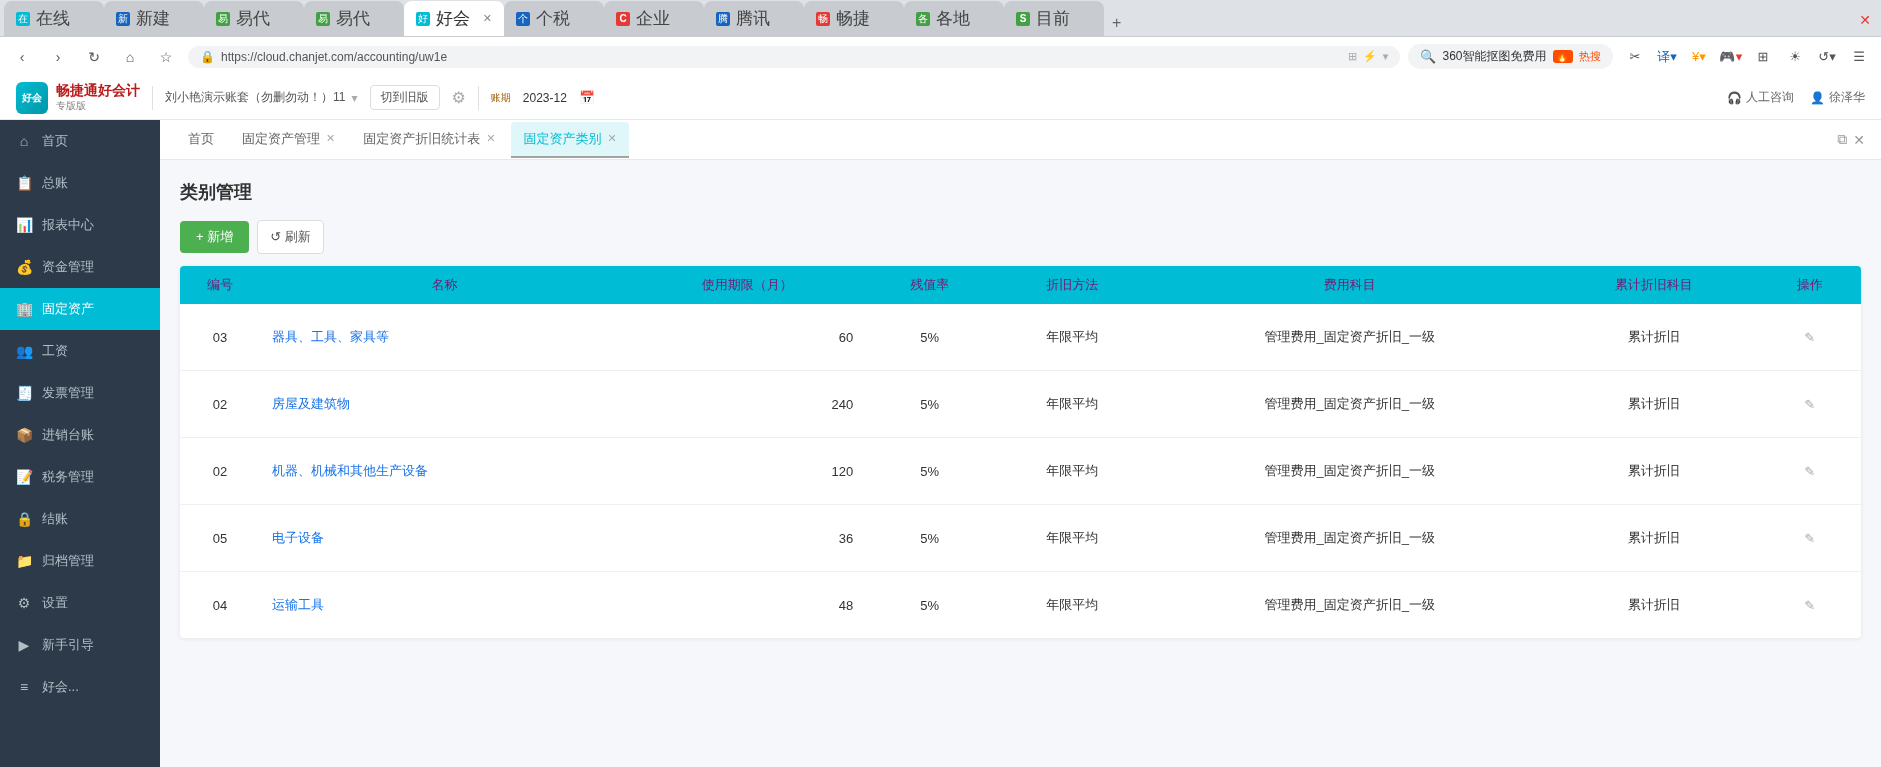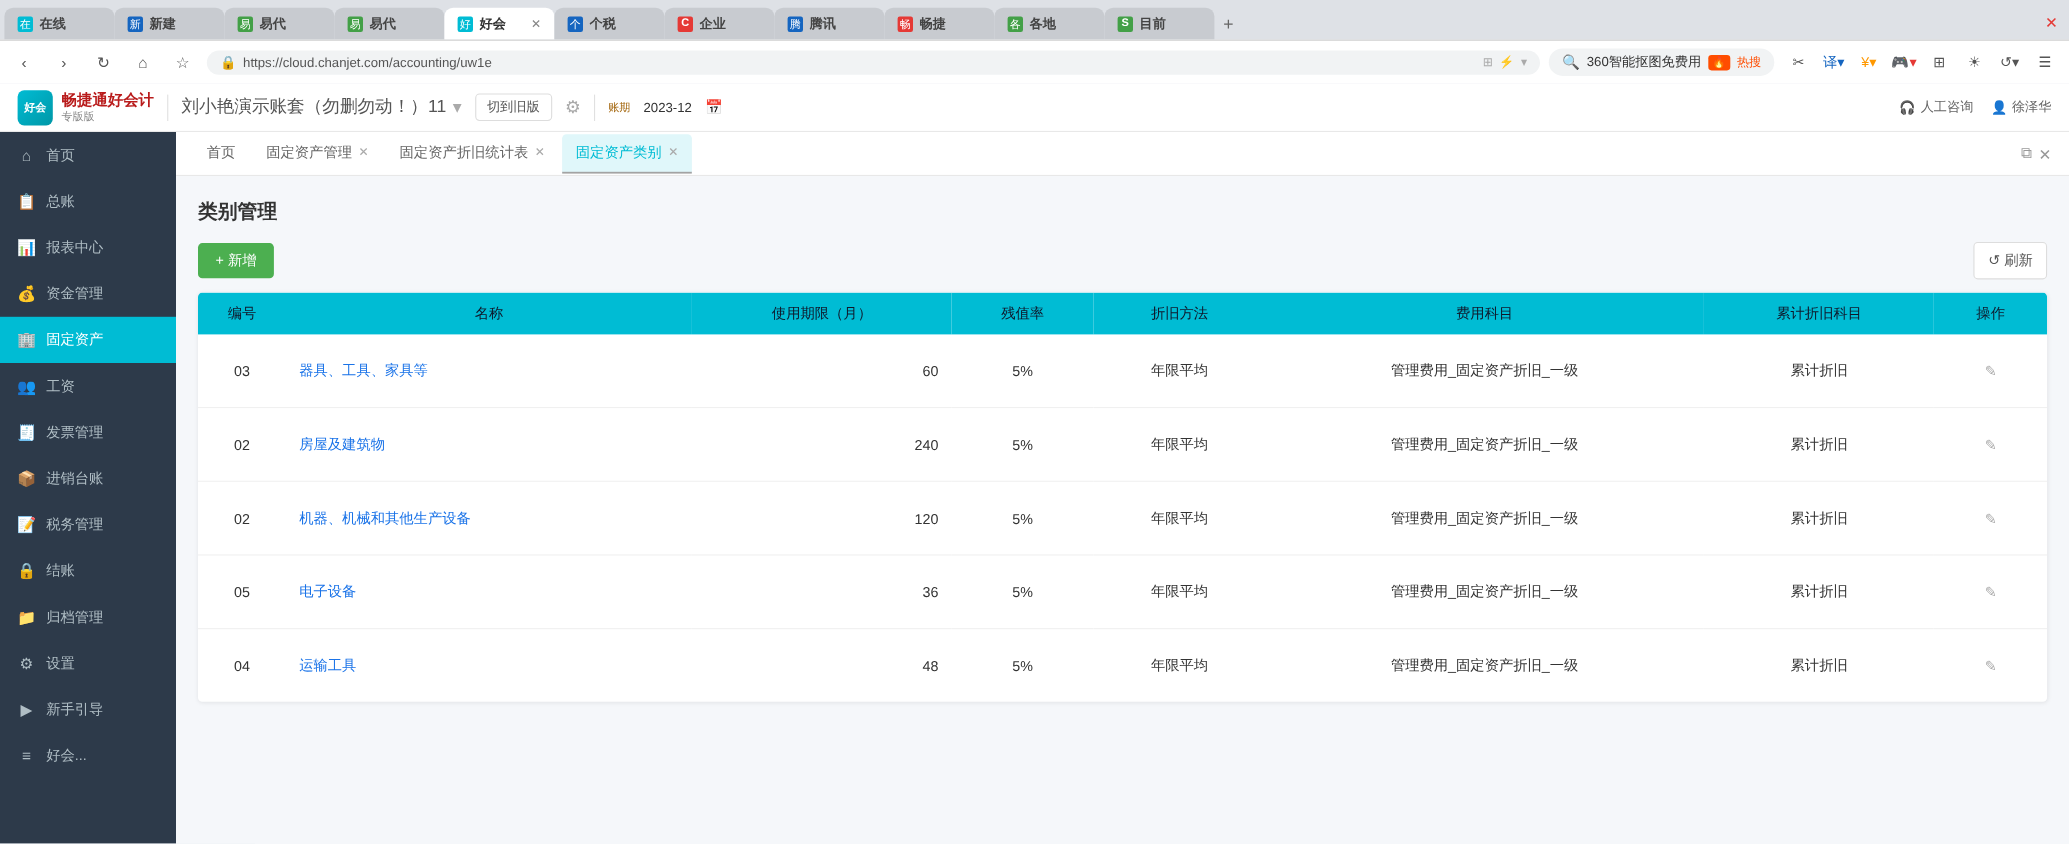--- a/index.html
+++ b/index.html
@@ -4,21 +4,21 @@
   <style>
     * { box-sizing: border-box; margin: 0; padding: 0; }
     body { font-family: 'Microsoft YaHei', Arial, sans-serif; font-size: 13px; background: #f0f2f5; color: #333; overflow: hidden; }
 
     
     .browser-chrome { background: #dee1e6; width: 100%; }
     .tab-bar { display: flex; align-items: flex-end; background: #dee1e6; padding: 4px 4px 0 4px; height: 36px; overflow: hidden; }
     .browser-tab { display: flex; align-items: center; padding: 6px 12px; border-radius: 8px 8px 0 0; background: #c8cbd0; font-size: 12px; color: #444; gap: 6px; min-width: 100px; max-width: 160px; cursor: pointer; position: relative; }
     .browser-tab.active { background: #fff; color: #333; }
     .browser-tab .tab-favicon { width: 14px; height: 14px; border-radius: 2px; display: inline-flex; align-items: center; justify-content: center; font-size: 10px; }
-    .browser-tab .tab-title { font-size: 12px; white-space: nowrap; overflow: hidden; text-overflow: ellipsis; flex: 1; font-weight: bold; }
+    .browser-tab .tab-title { font-size: 17px; white-space: nowrap; overflow: hidden; text-overflow: ellipsis; flex: 1; }
     .browser-tab .tab-close { font-size: 11px; color: #888; cursor: pointer; }
     .tab-new-btn { padding: 4px 8px; font-size: 16px; color: #666; cursor: pointer; }
     .tab-actions { margin-left: auto; display: flex; align-items: center; gap: 6px; padding-bottom: 4px; flex-direction: column; }
     .tab-action-btn { font-size: 14px; color: #666; cursor: pointer; width: 24px; height: 24px; display: flex; align-items: center; justify-content: center; }
 
     
     .address-bar { background: #fff; display: flex; align-items: center; padding: 4px 8px; gap: 8px; border-top: 1px solid #ccc; height: 40px; }
     .nav-btn { width: 28px; height: 28px; display: flex; align-items: center; justify-content: center; border-radius: 50%; cursor: pointer; color: #555; font-size: 14px; }
     .url-bar { flex: 1; display: flex; align-items: center; background: #f1f3f4; border-radius: 20px; padding: 4px 12px; gap: 6px; font-size: 12px; color: #333; }
     .url-bar .lock-icon { color: #5a9; font-size: 12px; }
@@ -29,21 +29,21 @@
     .toolbar-icon { width: 28px; height: 28px; display: flex; align-items: center; justify-content: center; cursor: pointer; font-size: 13px; color: #555; }
 
     
     .app-container { display: flex; flex-direction: column; height: calc(767px - 76px); }
     .app-header { background: #fff; display: flex; align-items: center; padding: 0 16px; height: 44px; border-bottom: 1px solid #e8e8e8; gap: 12px; }
     .app-header .logo-area { display: flex; align-items: center; gap: 8px; }
     .logo-box { width: 32px; height: 32px; background: linear-gradient(135deg, #00bcd4, #0097a7); border-radius: 6px; display: flex; align-items: center; justify-content: center; color: white; font-size: 12px; font-weight: bold; }
     .logo-text { font-size: 14px; color: #b91c1c; font-weight: 600; line-height: 1.2; }
     .logo-sub { font-size: 10px; color: #888; }
     .header-divider { width: 1px; height: 24px; background: #e0e0e0; }
-    .header-user { display: flex; align-items: center; gap: 6px; font-size: 16px; color: #555; }
+    .header-user { display: flex; align-items: center; gap: 6px; font-size: 12px; color: #555; }
     .period-label { font-size: 10px; color: #a16207; }
     .period-value { font-size: 12px; color: #333; font-weight: 500; }
     .period-icon { color: #00bcd4; cursor: pointer; }
     .header-right { margin-left: auto; display: flex; align-items: center; gap: 16px; }
     .service-btn { display: flex; align-items: center; gap: 4px; font-size: 12px; color: #666; cursor: pointer; }
     .user-btn { display: flex; align-items: center; gap: 4px; font-size: 12px; color: #666; cursor: pointer; }
     .switch-btn { background: #fff; border: 1px solid #ddd; padding: 3px 10px; border-radius: 4px; font-size: 12px; color: #555; cursor: pointer; }
 
     
     .main-layout { display: flex; flex: 1; overflow: hidden; }
@@ -61,27 +61,27 @@
     .content-tabs { background: #fff; display: flex; align-items: center; border-bottom: 1px solid #e8e8e8; padding: 0 16px; height: 40px; gap: 4px; }
     .content-tab { display: flex; align-items: center; padding: 8px 12px; font-size: 13px; cursor: pointer; color: #666; border-bottom: 2px solid transparent; gap: 6px; }
     .content-tab.active { color: #00bcd4; border-bottom: 2px solid #a3a3a3; background: #e0f7fa; border-radius: 4px 4px 0 0; }
     .content-tab .tab-x { font-size: 11px; color: #aaa; cursor: pointer; }
 
     
     .page-content { flex: 1; padding: 20px; overflow-y: auto; }
     .page-title { font-size: 18px; font-weight: 600; color: #333; margin-bottom: 16px; }
 
     
-    .table-toolbar { display: flex; align-items: center; justify-content: space-between; margin-bottom: 12px; gap: 8px; }
+    .table-toolbar { display: flex; align-items: center; justify-content: flex-start; margin-bottom: 12px; gap: 8px; }
     .btn-add { background: #4caf50; color: white; border: none; padding: 7px 16px; border-radius: 4px; font-size: 13px; cursor: pointer; display: flex; align-items: center; gap: 4px; }
     .btn-refresh { background: #fff; border: 1px solid #ddd; padding: 7px 12px; border-radius: 4px; font-size: 13px; cursor: pointer; display: flex; align-items: center; gap: 4px; color: #555; }
 
     
     .data-table { width: 100%; border-collapse: collapse; background: #fff; border-radius: 4px; overflow: hidden; box-shadow: 0 1px 4px rgba(0,0,0,0.08); }
-    .data-table thead tr { background: #00bcd4; color: #0f172a; }
+    .data-table thead tr { background: #00bcd4; color: #701a75; }
     .data-table thead th { padding: 10px 12px; text-align: center; font-weight: 500; font-size: 13px; border: none; }
     .data-table thead th:first-child { text-align: center; width: 80px; }
     .data-table tbody tr { border-bottom: 1px solid #f0f0f0; }
     .data-table tbody tr:last-child { border-bottom: none; }
     .data-table tbody td { padding: 24px 12px; text-align: center; font-size: 13px; color: #333; }
     .data-table tbody td:nth-child(2) { text-align: left; color: #1a73e8; cursor: pointer; }
     .data-table tbody td:nth-child(3) { text-align: right; }
     .data-table .edit-icon { color: #aaa; cursor: pointer; font-size: 13px; }
   </style>
 </head>

